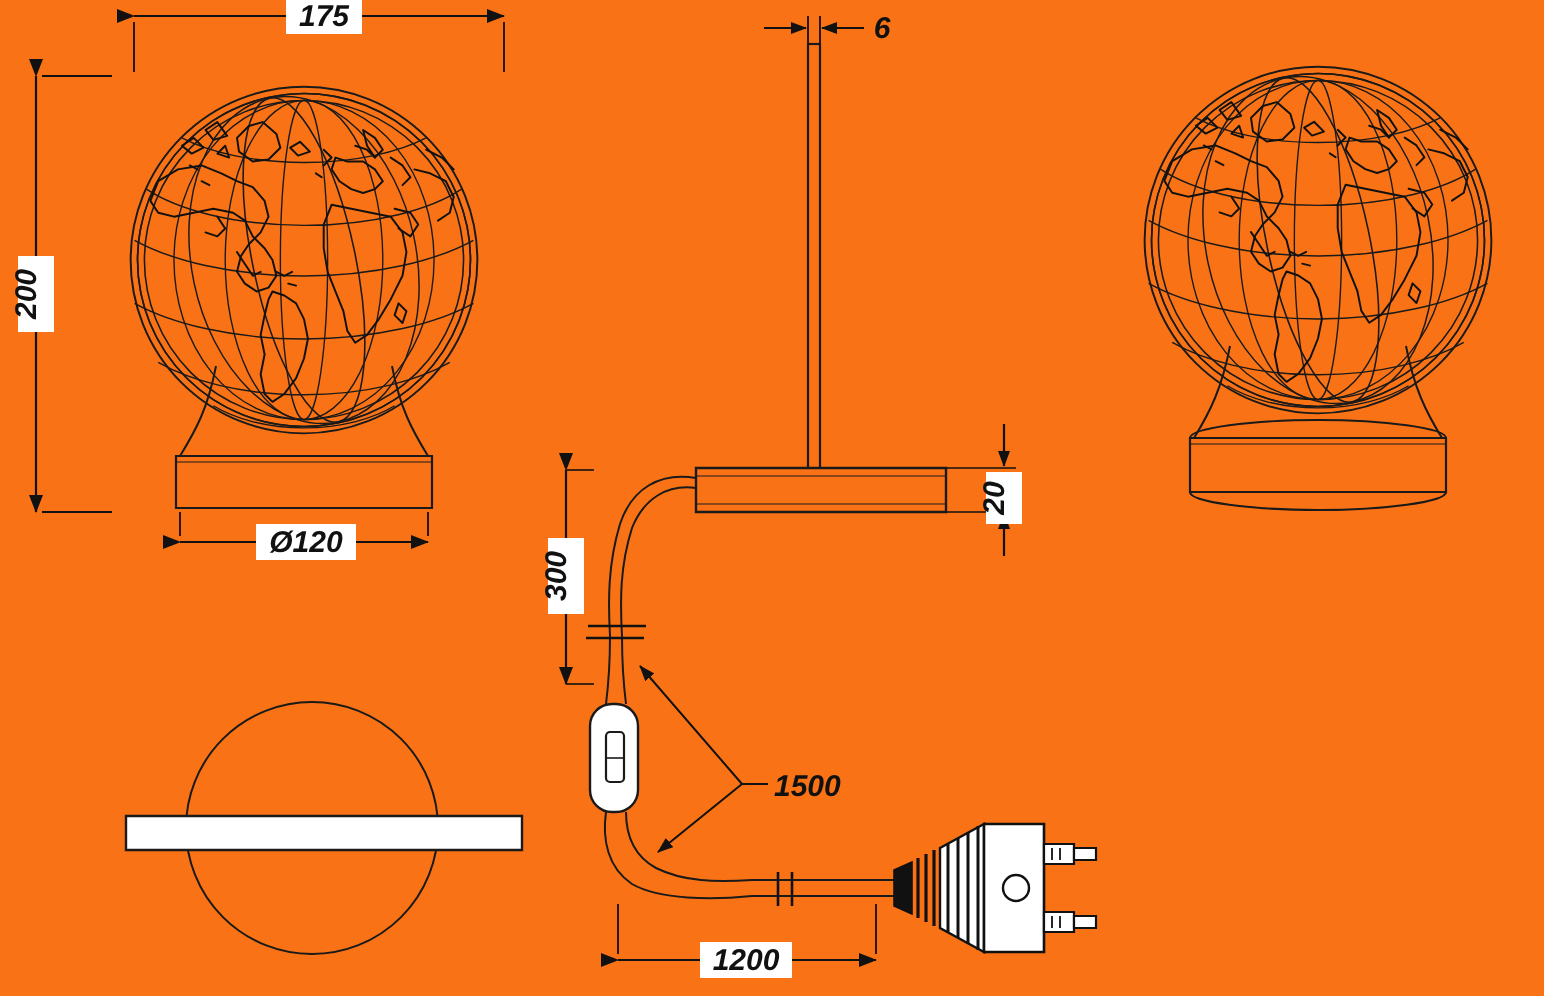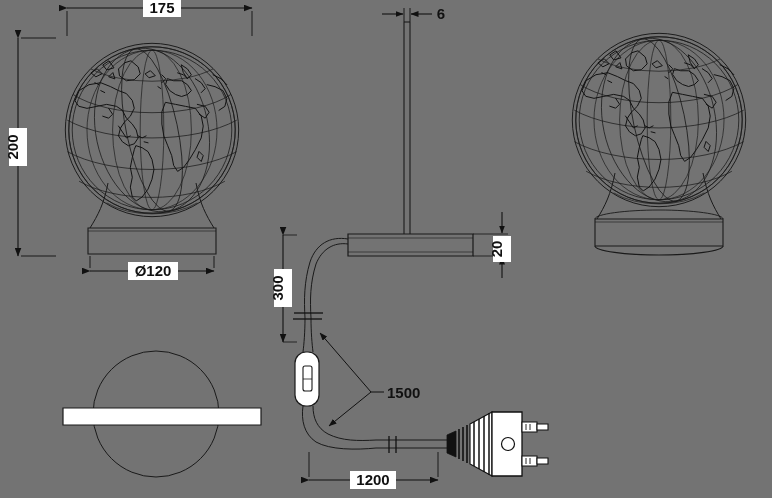--- a/index.html
+++ b/index.html
@@ -1,18 +1,18 @@
 <!DOCTYPE html>
 <html><head>
 <meta charset="utf-8">
 <style>
   html,body{margin:0;padding:0;background:#ffffff;}
   body{width:772px;height:498px;overflow:hidden;
        font-family:"Liberation Sans","DejaVu Sans",sans-serif;}
-  #sheet{position:relative;width:772px;height:498px;background:#737373;}
+  #sheet{position:relative;width:772px;height:498px;background:#f97316;font-style:italic;}
   #sheet svg{position:absolute;top:0;left:0;}
   .dimtxt{font-family:"Liberation Sans","DejaVu Sans",sans-serif;
           font-size:15px;font-weight:700;fill:#111;letter-spacing:0px;}
   .dimtxt-v{font-family:"Liberation Sans","DejaVu Sans",sans-serif;
           font-size:15px;font-weight:700;fill:#111;}
 </style>
 </head>
 <body>
 
 <div id="sheet">

